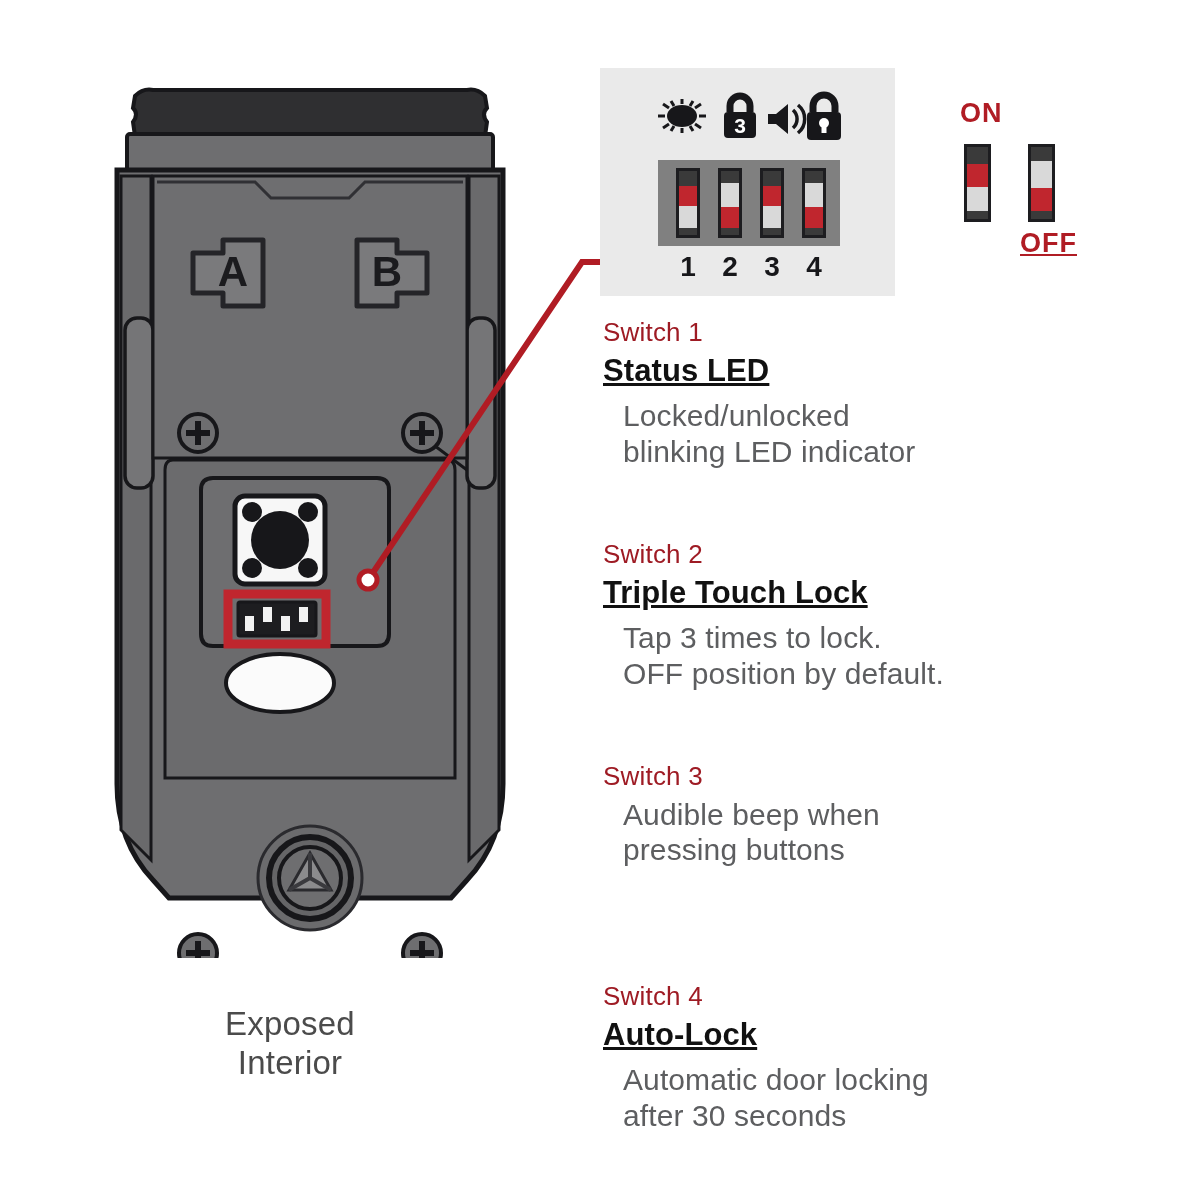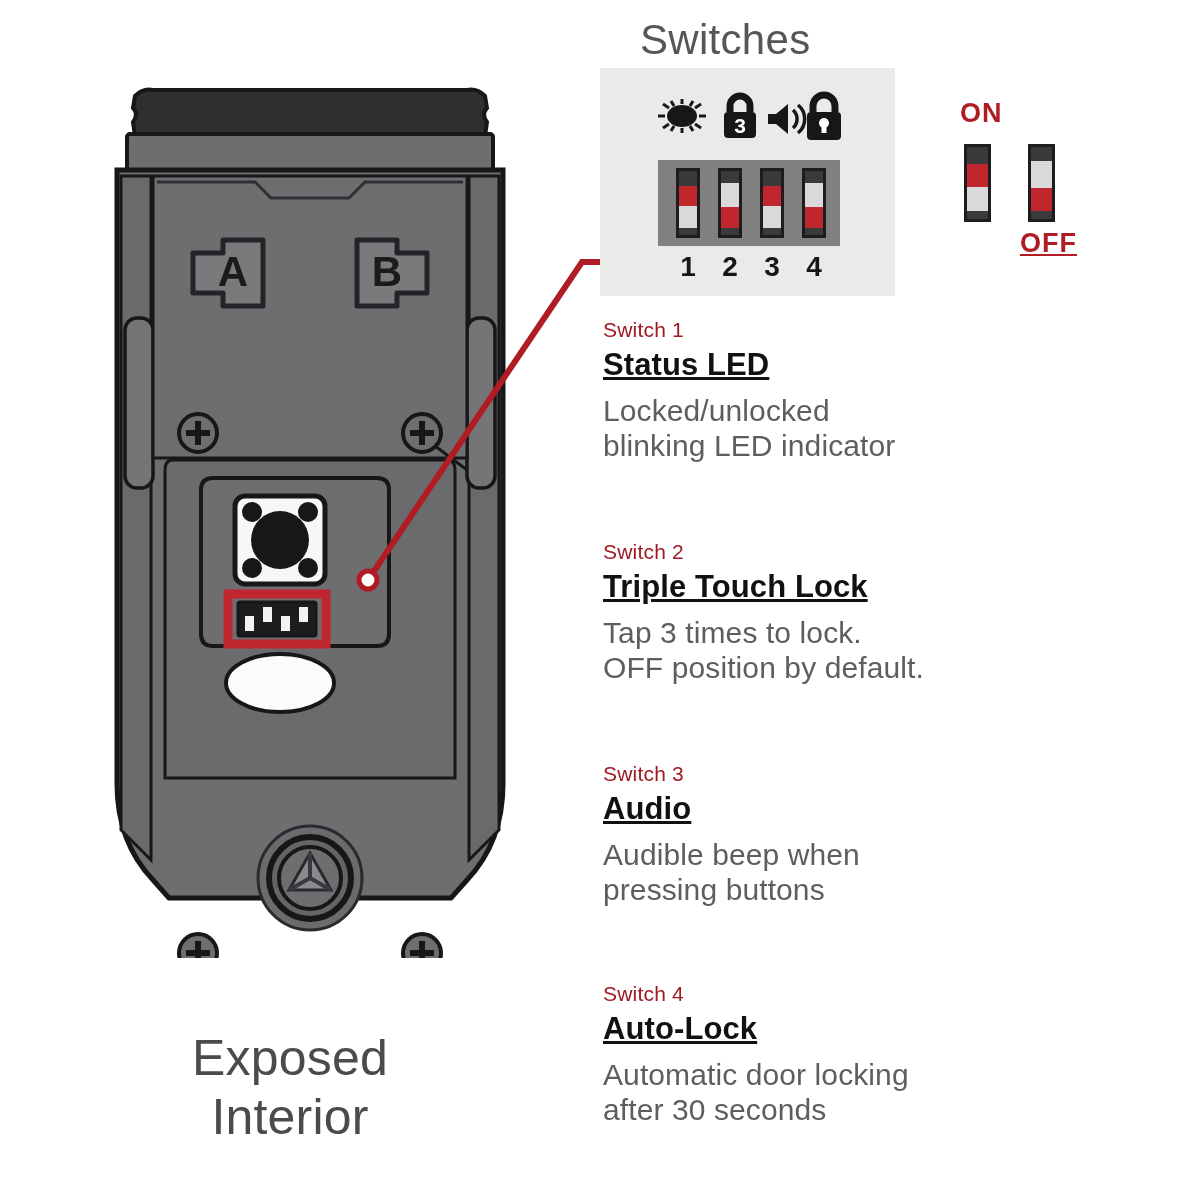--- a/index.html
+++ b/index.html
@@ -13,24 +13,23 @@
   }
   .stage{position:absolute;left:0;top:0;width:1200px;height:1200px;}
 
   
   .device-wrap{position:absolute;left:0;top:0;width:580px;height:1200px;}
   .device-svg{position:absolute;left:95px;top:78px;}
 
   .device-caption{
     position:absolute;left:0;top:1005px;width:580px;
     text-align:center;
-    font-size:50px;line-height:1.18;
+    font-size:33px;line-height:1.18;
     color:#4b4b4b;font-weight:400;
     letter-spacing:.2px;
-    margin-top:24px;
   }
 
   
   .leader{position:absolute;left:0;top:0;width:1200px;height:1200px;pointer-events:none;}
 
   
   .right{position:absolute;left:595px;top:0;width:605px;height:1200px;}
 
   .sw-title{
     position:absolute;left:45px;top:16px;
@@ -54,32 +53,32 @@
   .legend-off{left:80px;top:120px;text-decoration:underline;}
 
   
   .desc{position:absolute;left:8px;width:500px;}
   .d1{top:318px;}
   .d2{top:540px;}
   .d3{top:762px;}
   .d4{top:982px;}
 
   .d-kicker{
-    font-size:21px;color:#9e1b24;font-weight:400;letter-spacing:.2px;
+    font-size:26px;color:#9e1b24;font-weight:400;letter-spacing:.2px;
     margin:0 0 6px 0;line-height:1.1;
   }
   .d-title{
     font-size:31px;color:#111111;font-weight:700;letter-spacing:.1px;
     margin:0 0 10px 0;line-height:1.15;text-decoration:underline;
   }
   .d-body{
     font-size:30px;color:#5d5e60;font-weight:400;line-height:1.18;
     margin:0;letter-spacing:.1px;
   }
-  .d-body span{display:block;}
+  .d-body span{display:block;margin-left:20px;}
 </style>
 </head>
 <body>
 
 <div class="stage">
 
   <div class="device-wrap">
     <svg class="device-svg" width="430" height="880" viewBox="0 0 430 880">
       <defs>
         <clipPath id="bodyclip">
@@ -181,21 +180,20 @@
     </div>
   </div>
 
   <svg class="leader" viewBox="0 0 1200 1200">
     <path d="M368,580 L582,262 L640,262" fill="none" stroke="#b01c24" stroke-width="6" stroke-linejoin="miter"></path>
     <circle cx="368" cy="580" r="9" fill="#ffffff" stroke="#b01c24" stroke-width="5"></circle>
   </svg>
 
   <div class="right">
 
-    <div class="sw-title">Switches</div>
 
     <div class="panel">
       <svg class="panel-inner" width="295" height="228" viewBox="0 0 295 228">
 
         <g transform="translate(82,48)">
           <ellipse cx="0" cy="0" rx="15" ry="11" fill="#17171a"></ellipse>
           <g stroke="#17171a" stroke-width="3" stroke-linecap="butt">
             <path d="M-24,0 L-17,0"></path>
               <path d="M24,0 L17,0"></path>
             <path d="M0,-17 L0,-12"></path>
@@ -307,21 +305,20 @@
       <p class="d-kicker">Switch 2</p>
       <p class="d-title">Triple Touch Lock</p>
       <p class="d-body">
         <span>Tap 3 times to lock.</span>
         <span>OFF position by default.</span>
       </p>
     </div>
 
     <div class="desc d3">
       <p class="d-kicker">Switch 3</p>
-      <p class="d-title">Audio</p>
       <p class="d-body">
         <span>Audible beep when</span>
         <span>pressing buttons</span>
       </p>
     </div>
 
     <div class="desc d4">
       <p class="d-kicker">Switch 4</p>
       <p class="d-title">Auto-Lock</p>
       <p class="d-body">

